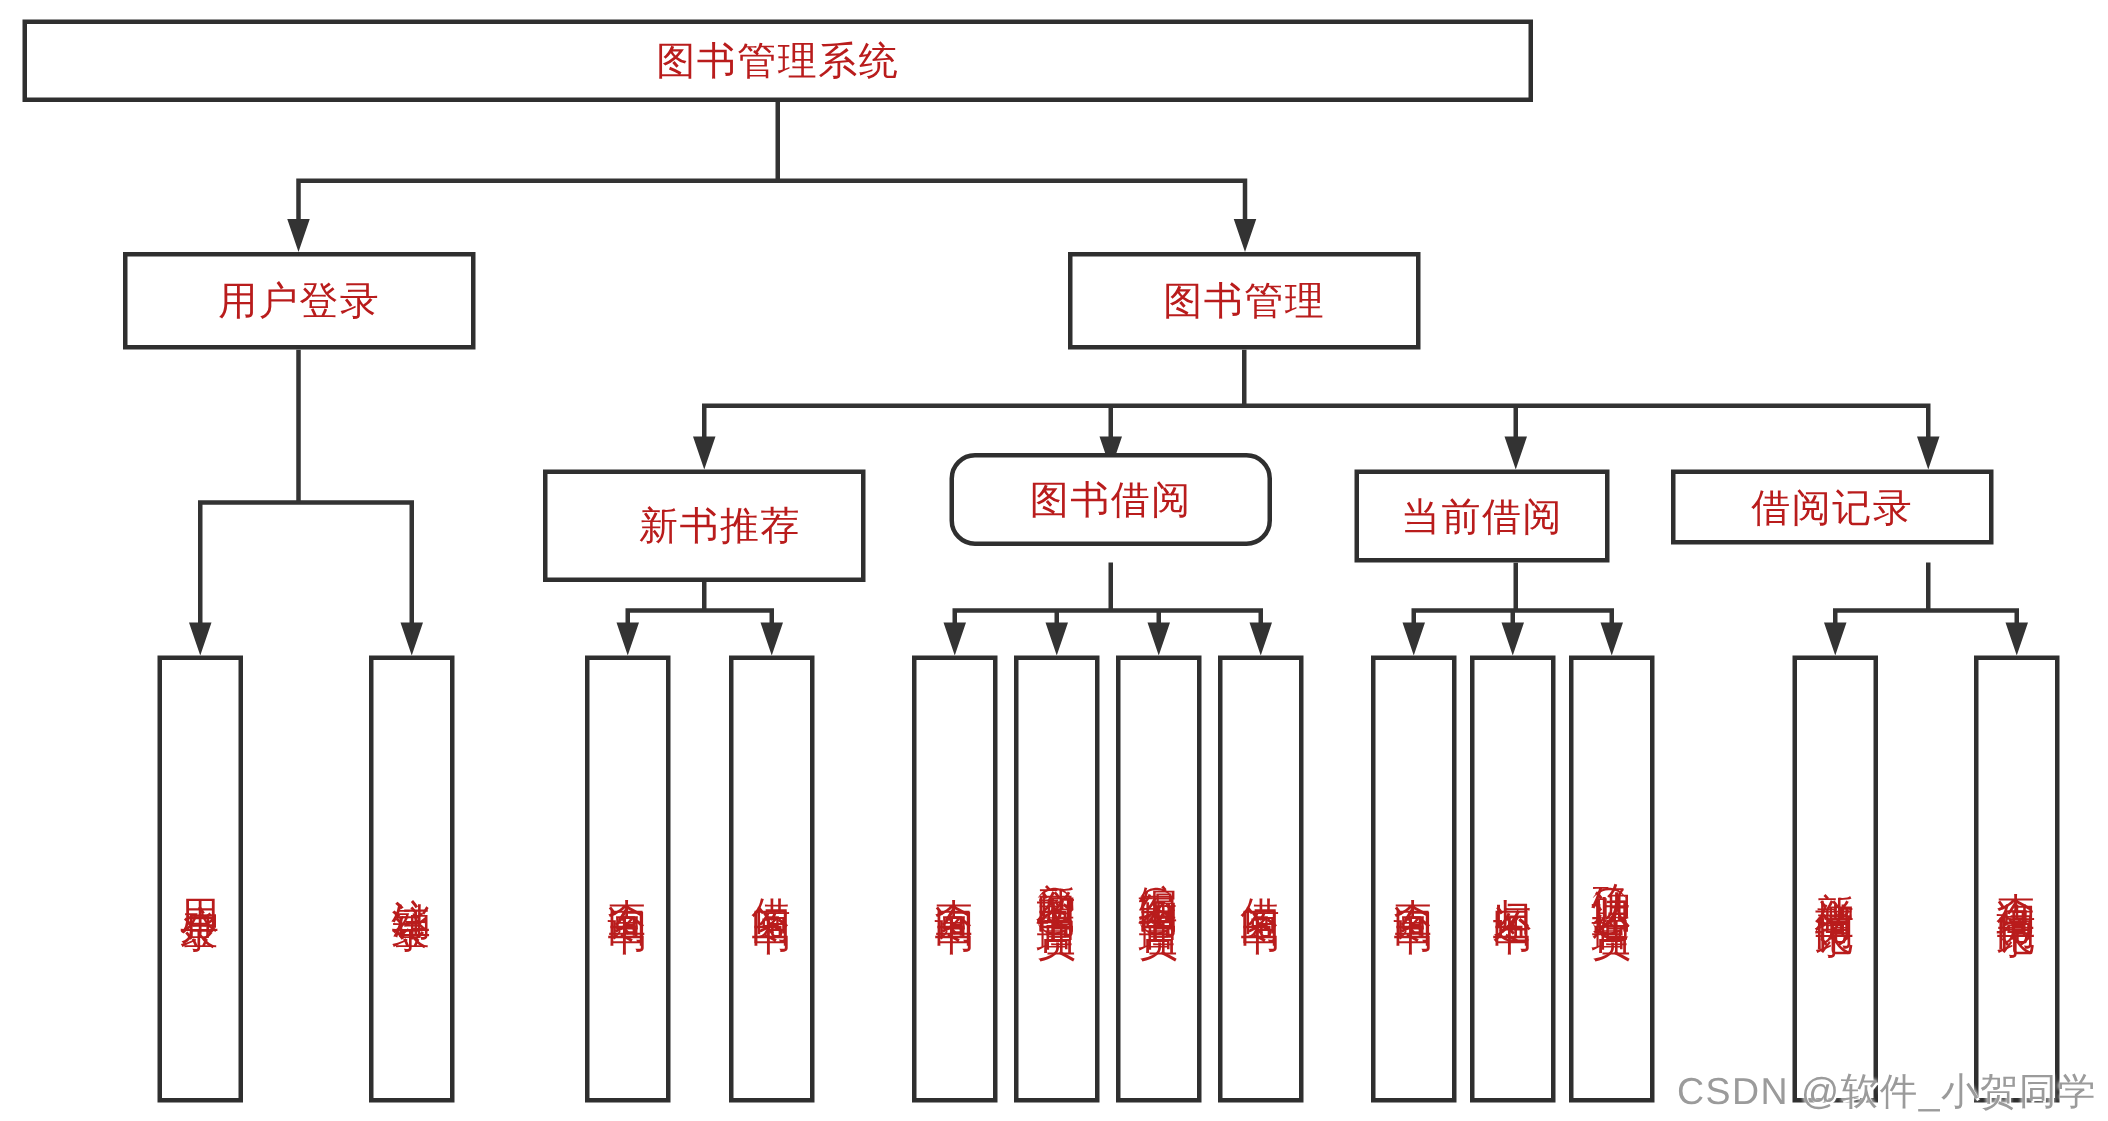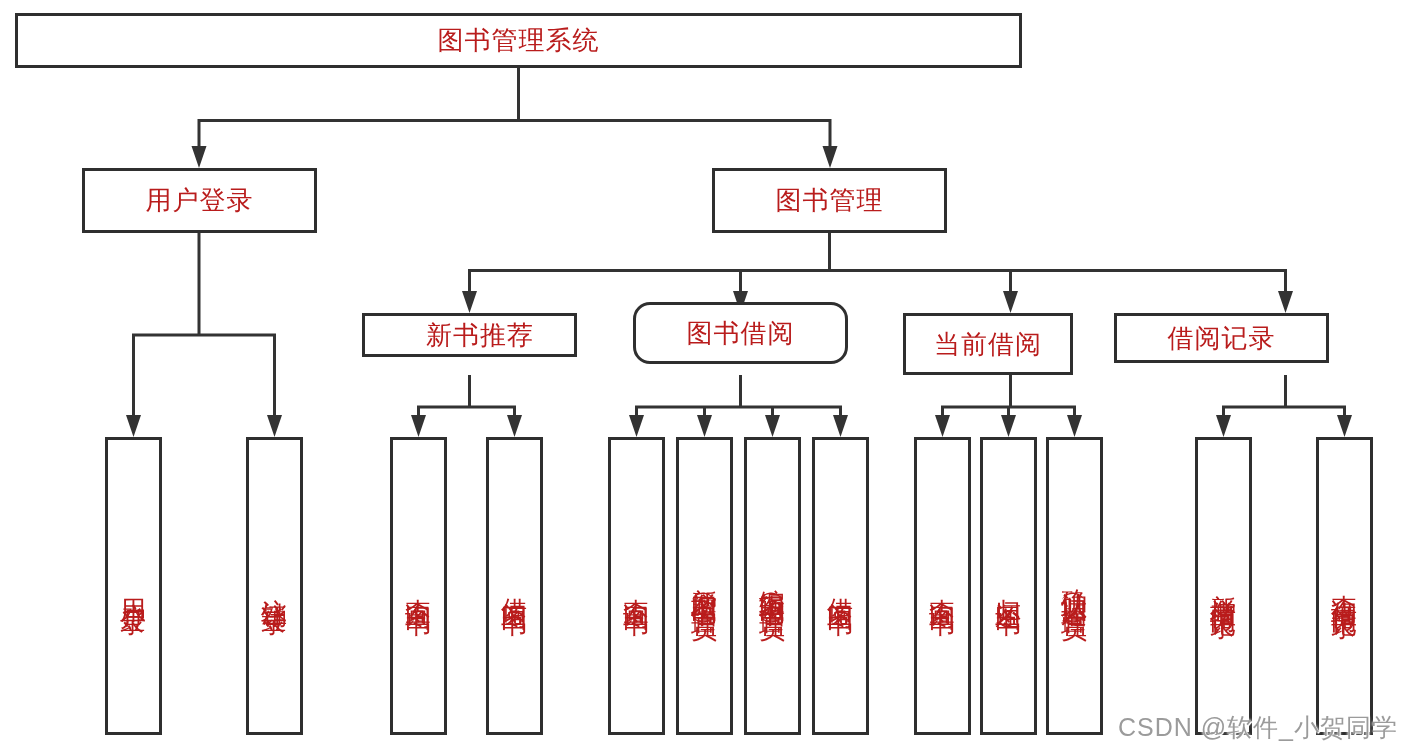--- a/index.html
+++ b/index.html
@@ -111,21 +111,21 @@
     <span class="label">图书管理系统</span>
   </div>
 
   <div class="box h" style="left:82px; top:168px; width:235px; height:65px;">
     <span class="label">用户登录</span>
   </div>
   <div class="box h" style="left:712px; top:168px; width:235px; height:65px;">
     <span class="label">图书管理</span>
   </div>
 
-  <div class="box h" style="left:362px; top:313px; width:215px; height:44px;padding-left:21px;">
+  <div class="box h" style="left:362px; top:313px; width:215px; height:75px;padding-left:21px;">
     <span class="label">新书推荐</span>
   </div>
   <div class="box h" style="left:633px; top:302px; width:215px; height:62px;border-radius:17px;">
     <span class="label">图书借阅</span>
   </div>
   <div class="box h" style="left:903px; top:313px; width:170px; height:62px;">
     <span class="label">当前借阅</span>
   </div>
   <div class="box h" style="left:1114px; top:313px; width:215px; height:50px;">
     <span class="label">借阅记录</span>

